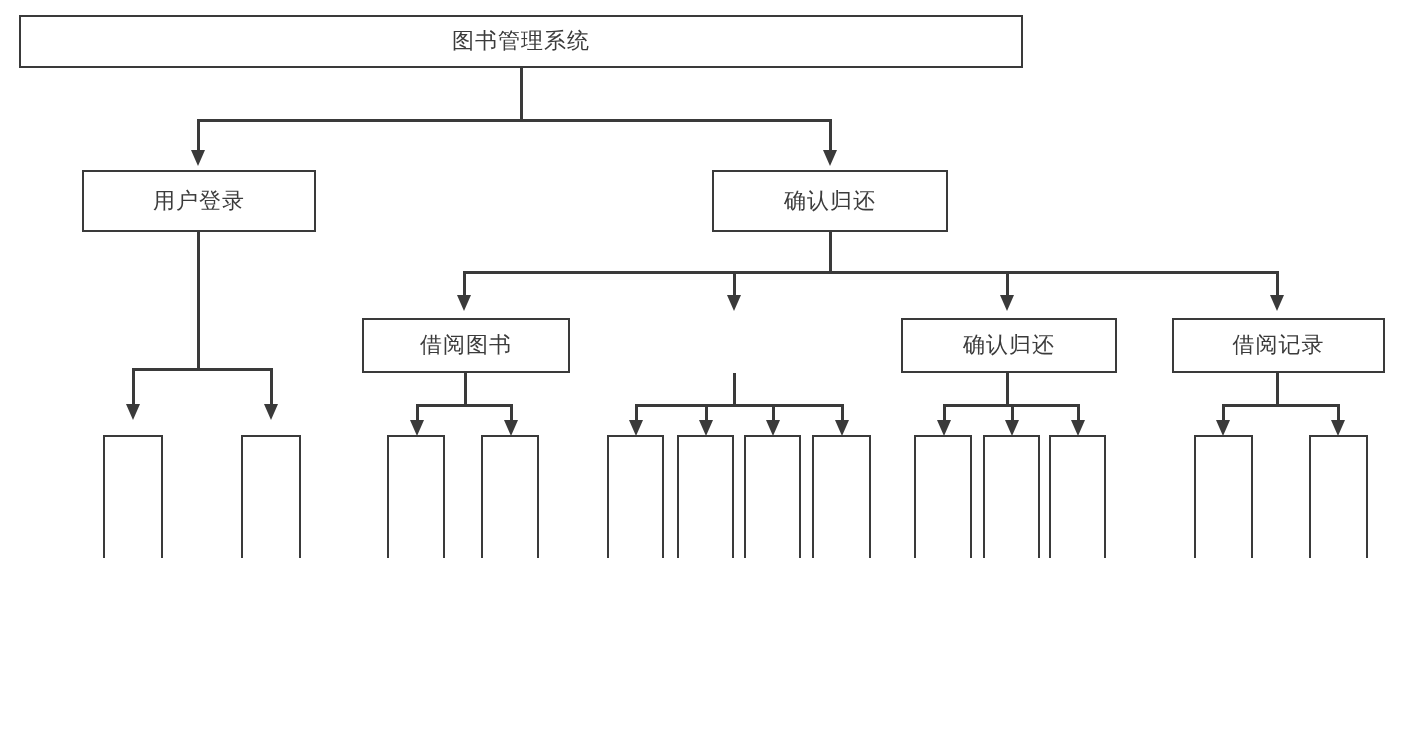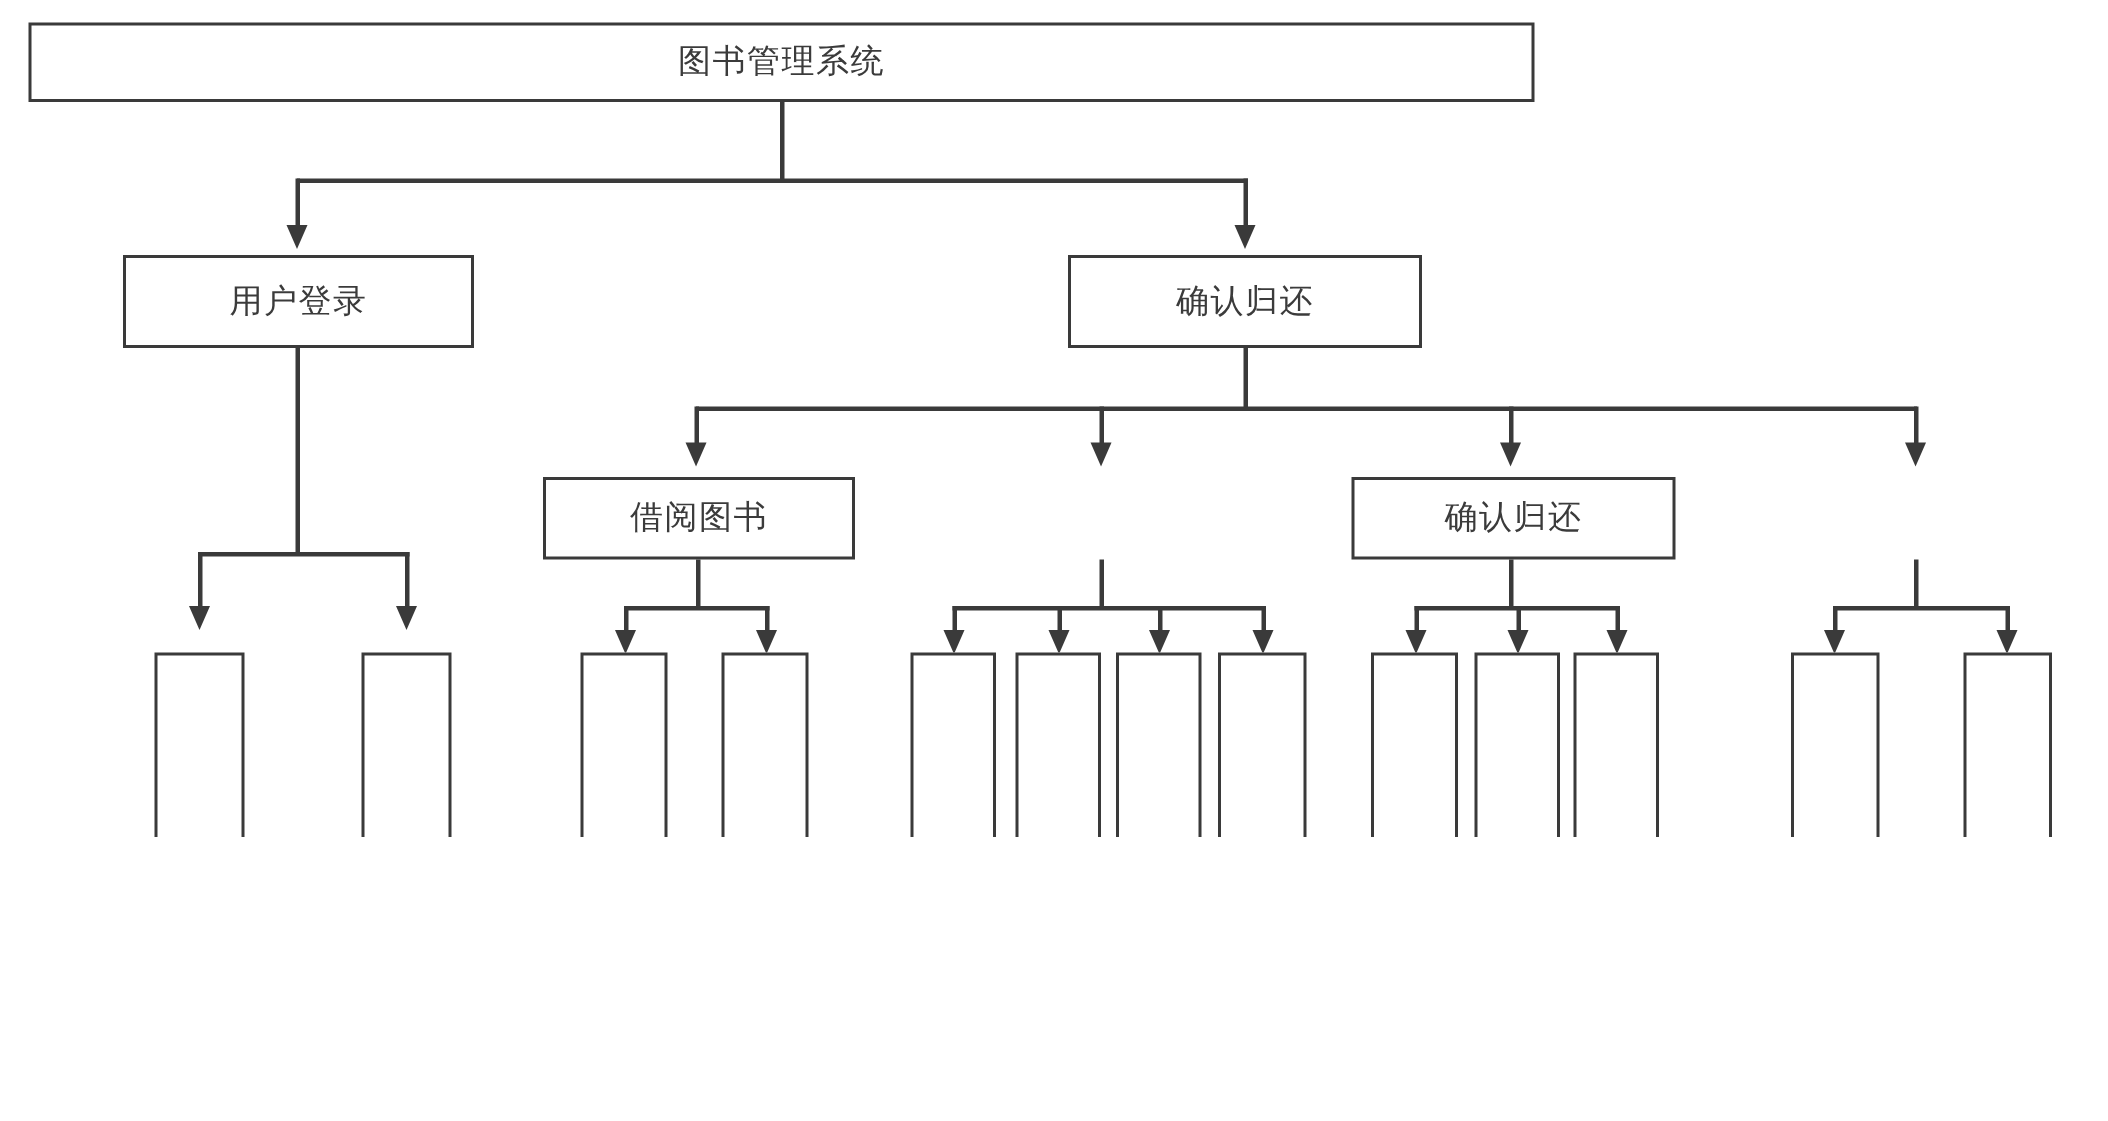--- a/index.html
+++ b/index.html
@@ -117,20 +117,23 @@
   <div class="arrow" style="left:1000px;top:295px;"></div>
   <div class="vline" style="left:1276px;top:271px;height:26px;"></div>
   <div class="arrow" style="left:1270px;top:295px;"></div>
 
   <div class="node horiz" style="left:362px;top:318px;width:208px;height:55px;">
     <span>借阅图书</span>
   </div>
   <div class="node horiz" style="left:901px;top:318px;width:216px;height:55px;">
     <span>确认归还</span>
   </div>
+  <div class="node horiz" style="left:1172px;top:318px;width:213px;height:55px;">
+    <span>借阅记录</span>
+  </div>
 
   <div class="vline" style="left:464px;top:373px;height:33px;"></div>
   <div class="hline" style="left:416px;top:404px;width:97px;"></div>
   <div class="vline" style="left:416px;top:404px;height:20px;"></div>
   <div class="arrow" style="left:410px;top:420px;"></div>
   <div class="vline" style="left:510px;top:404px;height:20px;"></div>
   <div class="arrow" style="left:504px;top:420px;"></div>
 
   <div class="vline" style="left:733px;top:373px;height:33px;"></div>
   <div class="hline" style="left:635px;top:404px;width:209px;"></div>

